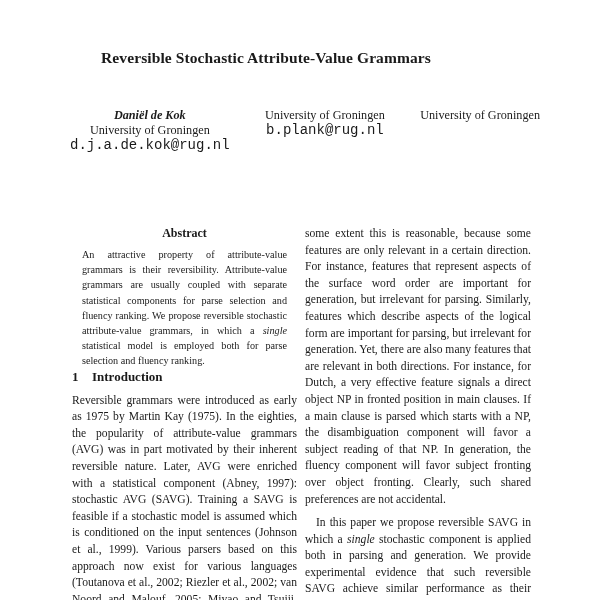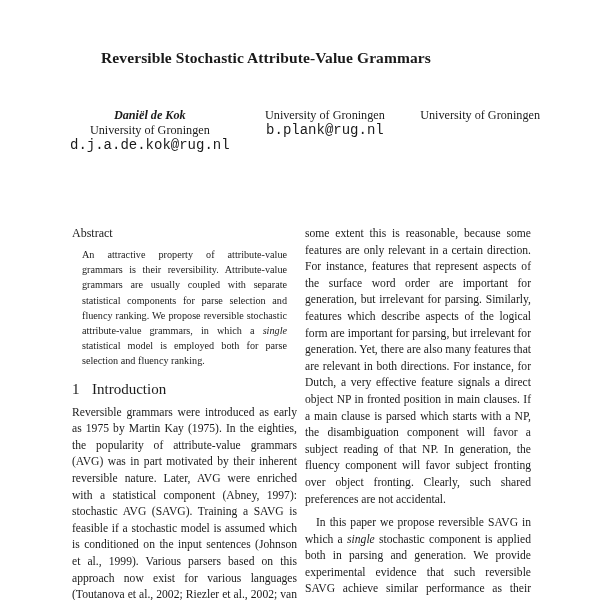--- a/index.html
+++ b/index.html
@@ -8,23 +8,23 @@
   .page { position: absolute; left: 0; top: 0; width: 600px; height: 600px; background: #fff; }
   .title { position: absolute; top: 49px; left: 0; width: 532px; text-align: center;
            font-weight: bold; font-size: 15.5px; letter-spacing: 0.1px; }
   .authors { position: absolute; top: 108px; left: 70px; width: 470px; display: flex; justify-content: space-between; }
   .author { text-align: center; font-size: 12.2px; line-height: 15px; }
   .author .name { font-weight: bold; font-style: italic; }
   .author .email { font-family: "Liberation Mono", "DejaVu Sans Mono", monospace; font-size: 14px; }
   .col { position: absolute; font-size: 11.6px; line-height: 16.6px; text-align: justify; }
   .left-col { left: 72px; top: 226px; width: 225px; }
   .right-col { left: 305px; top: 226px; width: 226px; }
-  .abstract-head { font-weight: normal; font-size: 12px; margin-bottom: 7px; line-height: 14px; }
+  .abstract-head { text-align: center; font-weight: bold; font-size: 12px; margin-bottom: 7px; line-height: 14px; }
   .abstract-body { margin: 0 10px 0 10px; font-size: 10.2px; line-height: 15.2px; text-align: justify; }
-  .section-head { font-weight: normal; font-size: 15px; margin-top: 12px; margin-bottom: 8px; line-height: 16px; }
+  .section-head { font-weight: bold; font-size: 13px; margin-bottom: 8px; line-height: 16px; }
   .section-head .num { display: inline-block; width: 20px; }
   p { margin: 0; }
   .indent { text-indent: 11px; margin-top: 7px; }
   em { }
 </style>
 </head>
 <body>
 
 <div class="page">
 

